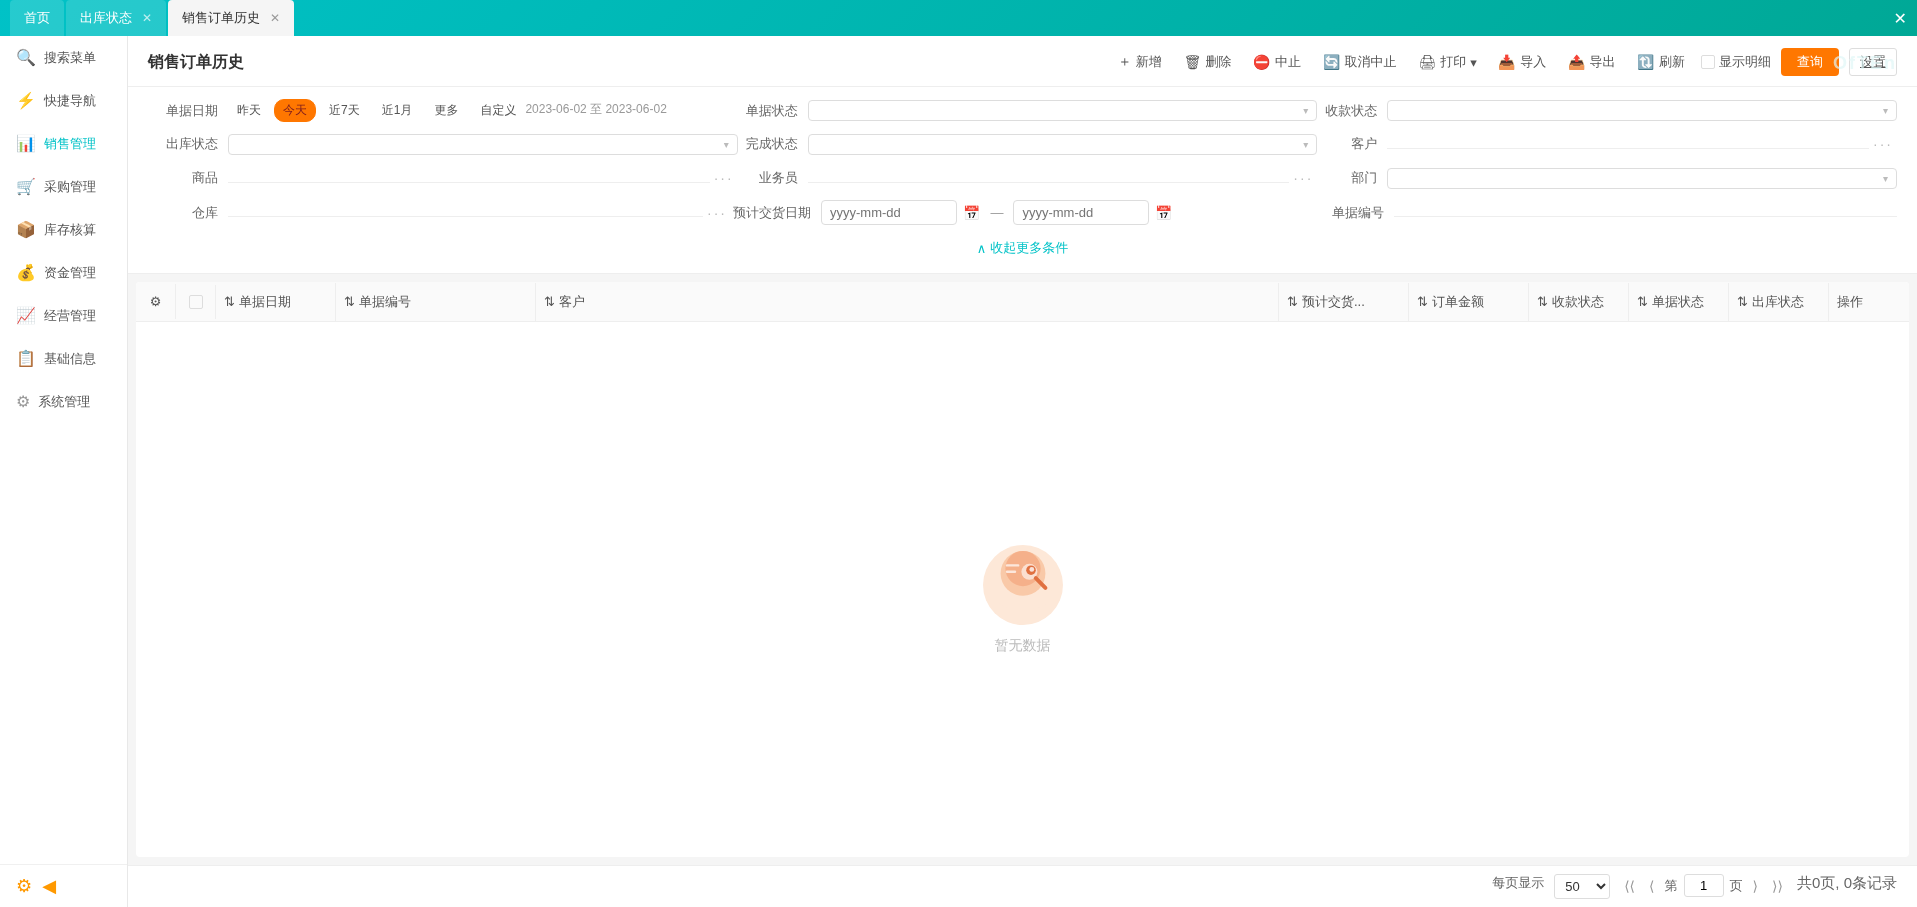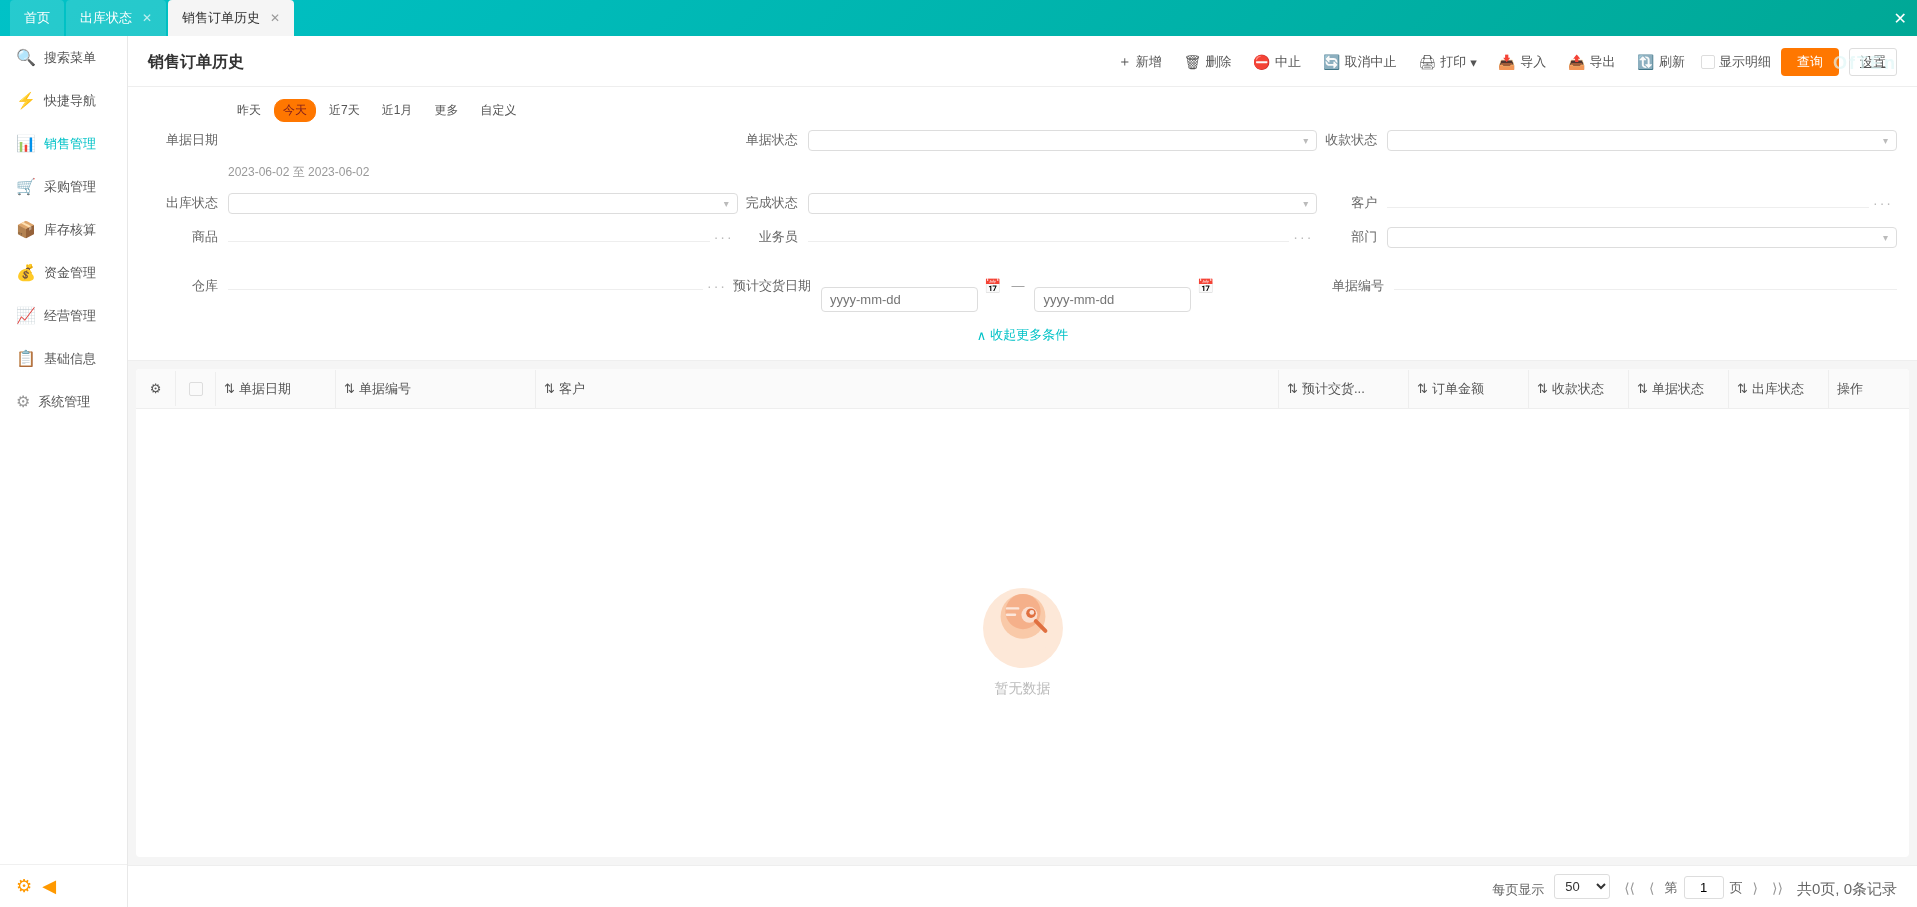--- a/index.html
+++ b/index.html
@@ -162,22 +162,21 @@
     }
     .filter-select-wide { min-width: 280px; }
     .arrow-icon { font-size: 10px; color: #bbb; }
     .filter-ellipsis { color: #bbb; cursor: pointer; padding: 4px; font-size: 14px; letter-spacing: 2px; }
     .date-input {
       border: 1px solid #ddd;
       border-radius: 4px;
       padding: 4px 8px;
       color: #bbb;
       font-size: 13px;
-      width: 157px;
-      margin-top: 28px;
+      width: 136px;
     }
     .date-icon { color: #bbb; font-size: 14px; cursor: pointer; }
     .date-separator { color: #999; padding: 0 4px; }
     .collapse-more { display: flex; align-items: center; justify-content: center; padding: 4px 0; cursor: pointer; color: #00c2c7; font-size: 13px; gap: 4px; }
 
     
     .table-area { flex: 1; background: white; margin: 8px; border-radius: 4px; overflow: hidden; display: flex; flex-direction: column; }
     .table-header-row {
       display: flex;
       align-items: center;
@@ -235,21 +234,21 @@
       font-size: 50px;
     }
     .empty-text { color: #bbb; font-size: 14px; }
 
     
     .footer {
       background: white;
       border-top: 1px solid #eee;
       padding: 8px 20px;
       display: flex;
-      align-items: flex-end;
+      align-items: flex-start;
       justify-content: flex-end;
       gap: 10px;
     }
     .pagination-label { color: #666; font-size: 13px; }
     .page-size-select {
       border: 1px solid #ddd;
       border-radius: 3px;
       padding: 3px 6px;
       font-size: 13px;
       cursor: pointer;
@@ -399,21 +398,21 @@
             <span>设置</span>
           </div>
         </div>
       </div>
     </div>
 
     <div class="filter-area">
 
       <div class="filter-row">
         <span class="filter-label">单据日期</span>
-        <div style="display:flex;flex-direction:column;flex:1;gap:40px;">
+        <div style="display:flex;flex-direction:row;flex:1;">
           <div class="date-quick-btns">
             <span class="date-btn">昨天</span>
             <span class="date-btn active">今天</span>
             <span class="date-btn">近7天</span>
             <span class="date-btn">近1月</span>
             <span class="date-btn">更多</span>
             <span class="date-btn">自定义</span>
           </div>
           <div class="date-range">2023-06-02 至 2023-06-02</div>
         </div>

